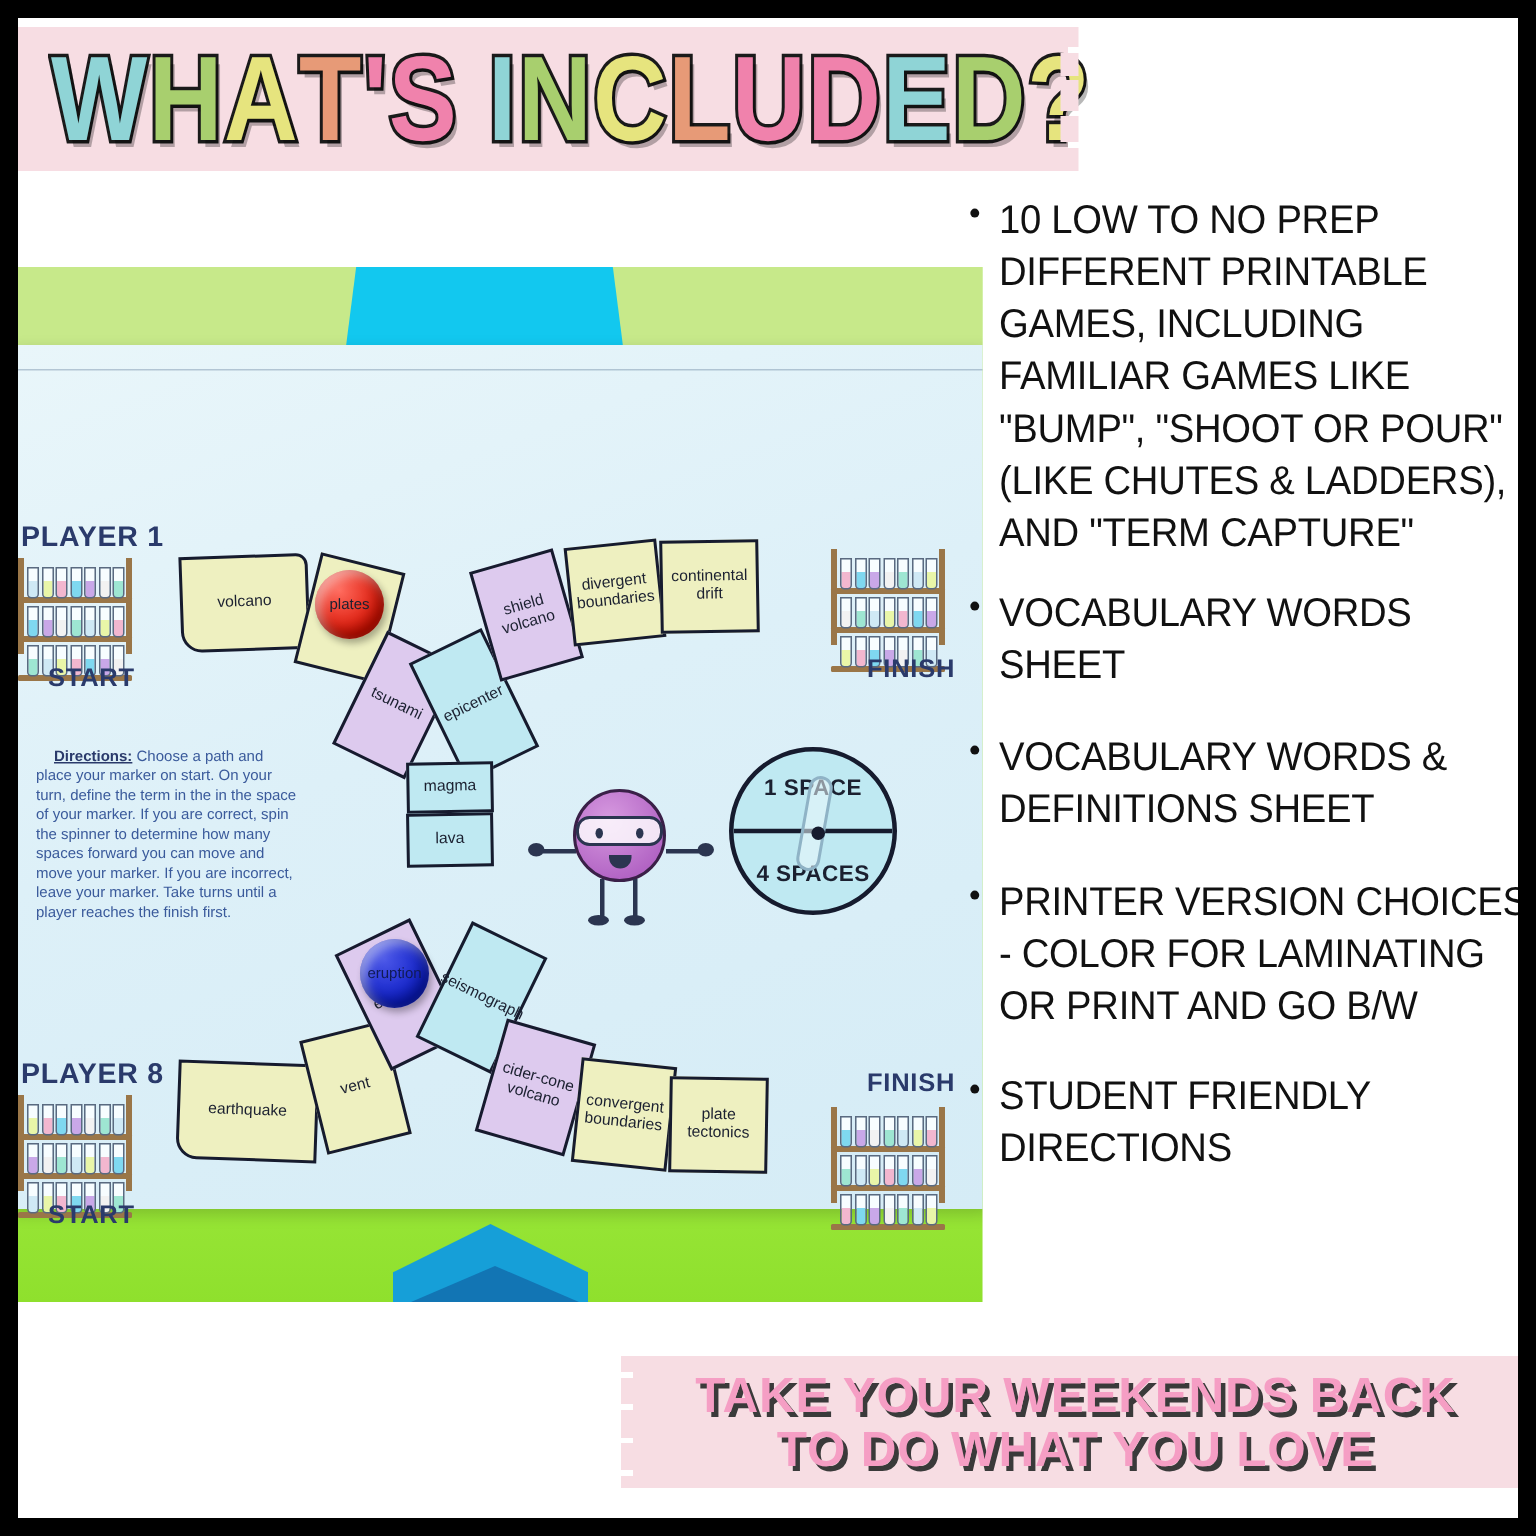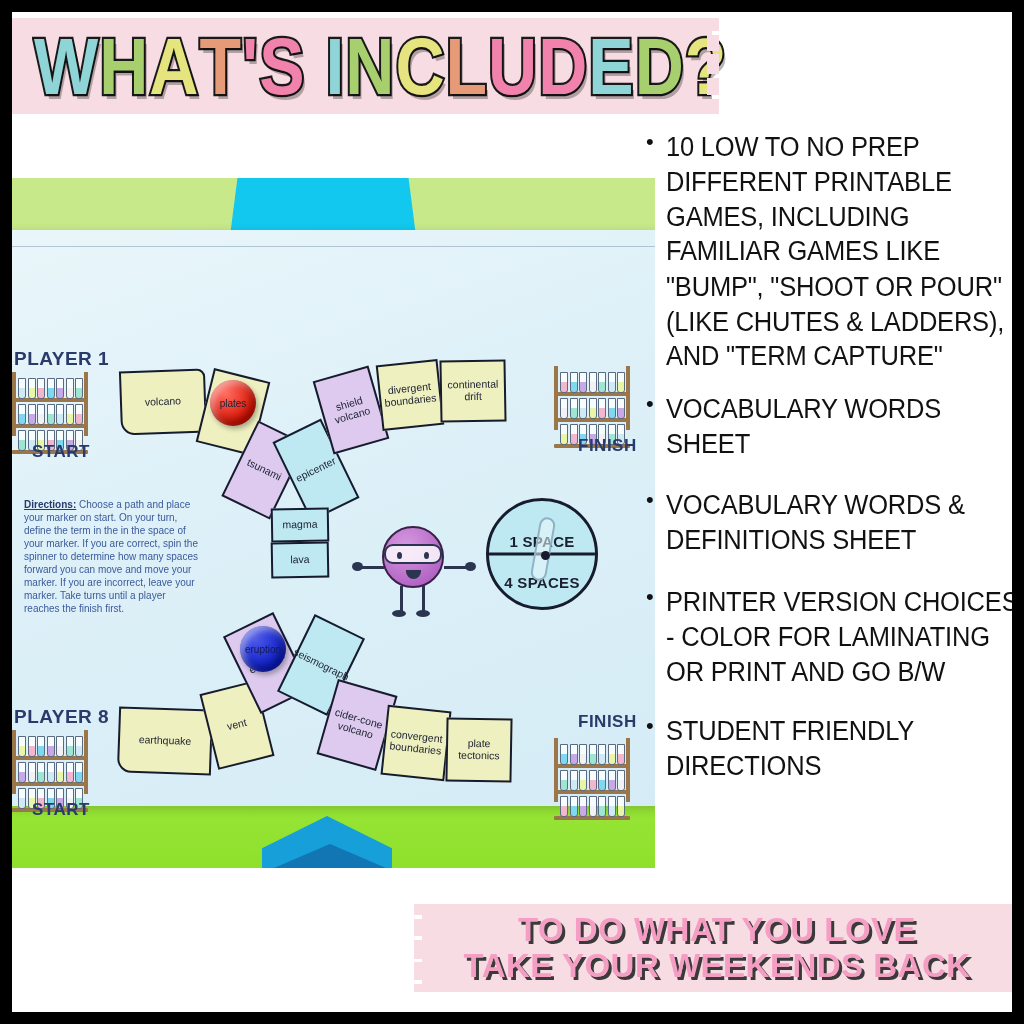--- a/index.html
+++ b/index.html
@@ -119,32 +119,32 @@
     box-shadow:inset -4px -5px 9px rgba(0,0,0,0.35), inset 4px 4px 7px rgba(255,255,255,0.5), 2px 3px 5px rgba(0,0,0,0.3);
   }
   #marker-red  { background:radial-gradient(circle at 36% 30%, #ff6b5e, #d81000 70%); }
   #marker-blue { background:radial-gradient(circle at 36% 30%, #4b57e8, #0a1bc4 70%); color:#101a55; }
 
   #directions {
     position:absolute; left:16px; top:268px; width:178px;
     color:#3a5a9b; font-family:"Liberation Sans", sans-serif;
     font-size:10px; line-height:1.30;
   }
-  #directions b { text-decoration:underline; color:#2a3a6b; }
+  #directions b { text-decoration:underline; color:#2a3a6b;margin-left:12px; }
 
   
   #spinner {
     position:absolute; left:478px; top:268px; width:112px; height:112px;
     border:3px solid #161b2e; border-radius:50%;
     background:#bfe9f2; overflow:hidden;
   }
   #spinner .divider { position:absolute; left:0; top:50%; width:100%; height:3px; background:#161b2e; transform:translateY(-50%); }
   #spinner .s-lab { position:absolute; width:100%; text-align:center; color:#1b2030;
     font-weight:bold; font-size:15px; font-family:"Liberation Sans", sans-serif; letter-spacing:0.3px;}
-  #spinner .s-top { top:16px;margin-top:16px; }
+  #spinner .s-top { top:16px; }
   #spinner .s-bot { bottom:16px; }
   #clip { position:absolute; left:46px; top:16px; width:16px; height:64px;
     border:2.5px solid #8fb3c6; border-radius:9px; background:rgba(235,248,252,0.55);
     transform:rotate(10deg); }
   #clip-dot { position:absolute; left:52px; top:50px; width:9px; height:9px; border-radius:50%; background:#161b2e; }
 
   
   #mascot { position:absolute; left:368px; top:296px; width:76px; height:96px; }
   #mascot .head { position:absolute; left:6px; top:0; width:62px; height:62px; border-radius:50%;
      background:radial-gradient(circle at 38% 32%, #d79ae0, #b264c4 75%); border:2px solid #3a2048; }
@@ -410,18 +410,18 @@
         <div class="bullet-text">PRINTER VERSION CHOICES - COLOR FOR LAMINATING OR PRINT AND GO B/W</div>
       </div>
       <div class="bullet-item">
         <div class="bullet-dot">•</div>
         <div class="bullet-text">STUDENT FRIENDLY DIRECTIONS</div>
       </div>
     </div>
 
   <div id="bottom-banner">
     <div id="bottom-text">
+      <div>TAKE YOUR WEEKENDS BACK</div>
       <div>TO DO WHAT YOU LOVE</div>
-      <div>TAKE YOUR WEEKENDS BACK</div>
     </div>
   </div>
 
 </div>
 
 </body></html>

